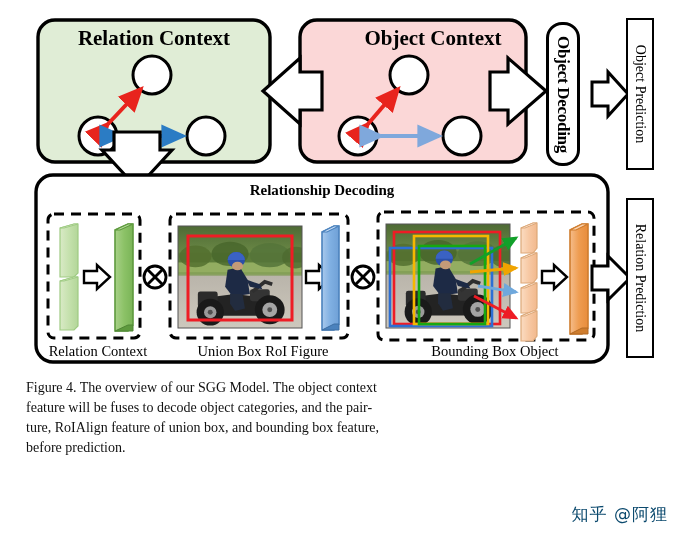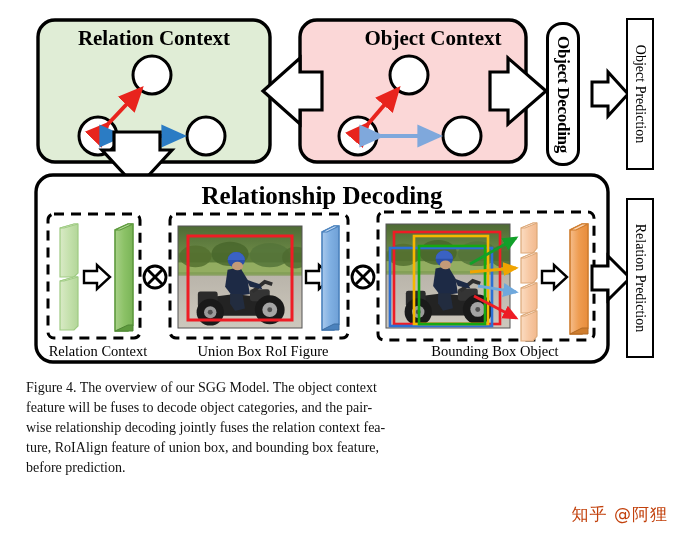--- a/index.html
+++ b/index.html
@@ -89,21 +89,21 @@
   }
   #object-context-title {
     left: 300px; top: 28px;
     width: 226px;
     font-size: 21px;
     padding-left: 20px;
   }
   #relationship-decoding-title {
     left: 38px; top: 183px;
     width: 568px;
-    font-size: 25px;
+    font-size: 15px;
   }
 
   
   .group-caption {
     position: absolute;
     font-size: 14.5px;
     text-align: center;
     white-space: nowrap;
     line-height: 1;
   }
@@ -124,21 +124,21 @@
   #figure-caption .capline {
     display: block;
     white-space: nowrap;
   }
 
   
   #watermark {
     position: absolute;
     right: 24px; bottom: 14px;
     font-size: 17px;
-    color: #c2410c;
+    color: #0c4a6e;
     font-family: "DejaVu Sans", sans-serif;
     letter-spacing: 1px;
     white-space: nowrap;
   }
 </style>
 </head>
 <body>
 
 <div id="figure-root">
 
@@ -376,20 +376,19 @@
     <span class="vtext">Relation Prediction</span>
   </div>
 
   <div class="group-caption" id="caption-relation-context">Relation Context</div>
   <div class="group-caption" id="caption-union-box">Union Box RoI Figure</div>
   <div class="group-caption" id="caption-bounding-box">Bounding Box Object</div>
 
   <div id="figure-caption">
     <span class="capline">Figure 4. The overview of our SGG Model.  The object context</span>
     <span class="capline">feature will be fuses to decode object categories, and the pair-</span>
-    <span class="capline">wise relationship decoding jointly fuses the relation context fea-</span>
     <span class="capline">ture, RoIAlign feature of union box, and bounding box feature,</span>
     <span class="capline">before prediction.</span>
   </div>
 
   <div id="watermark">知乎 @阿狸</div>
 
 </div>
 
 </body></html>

